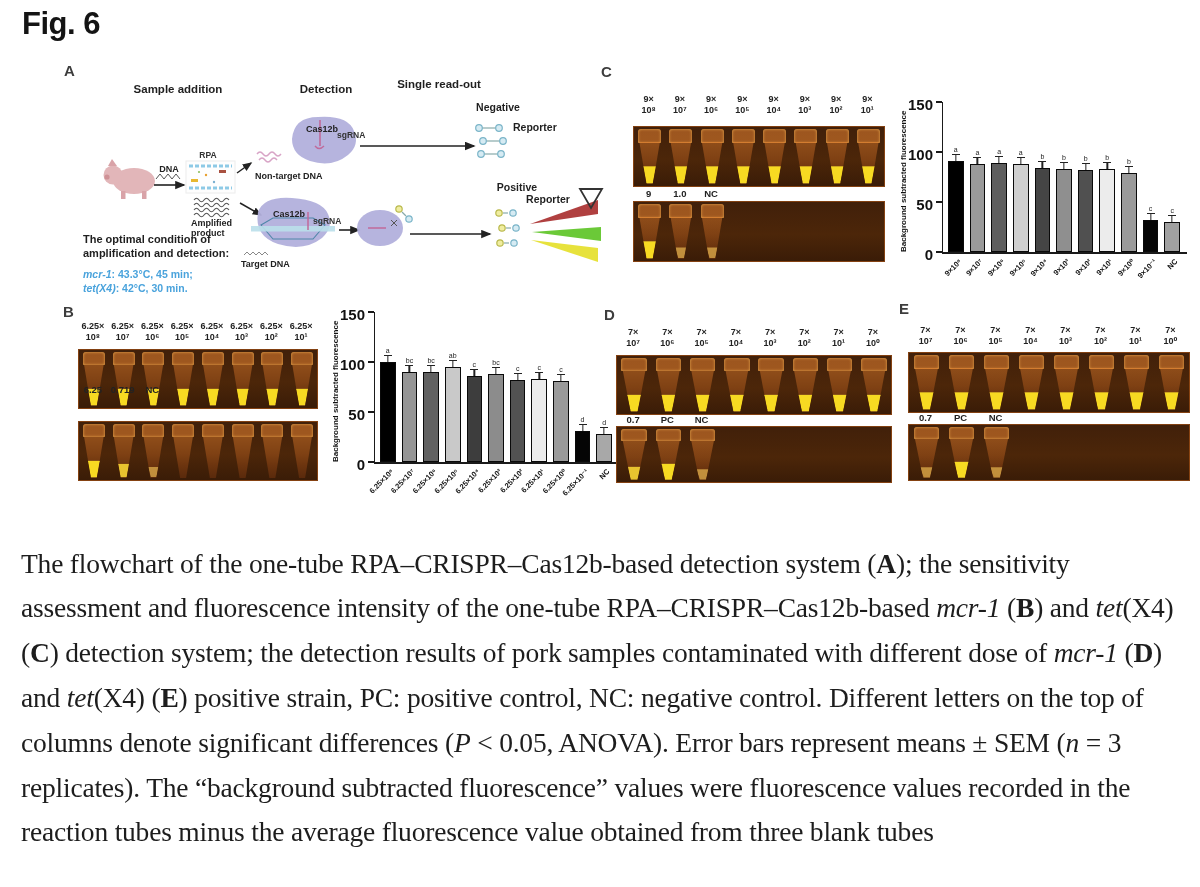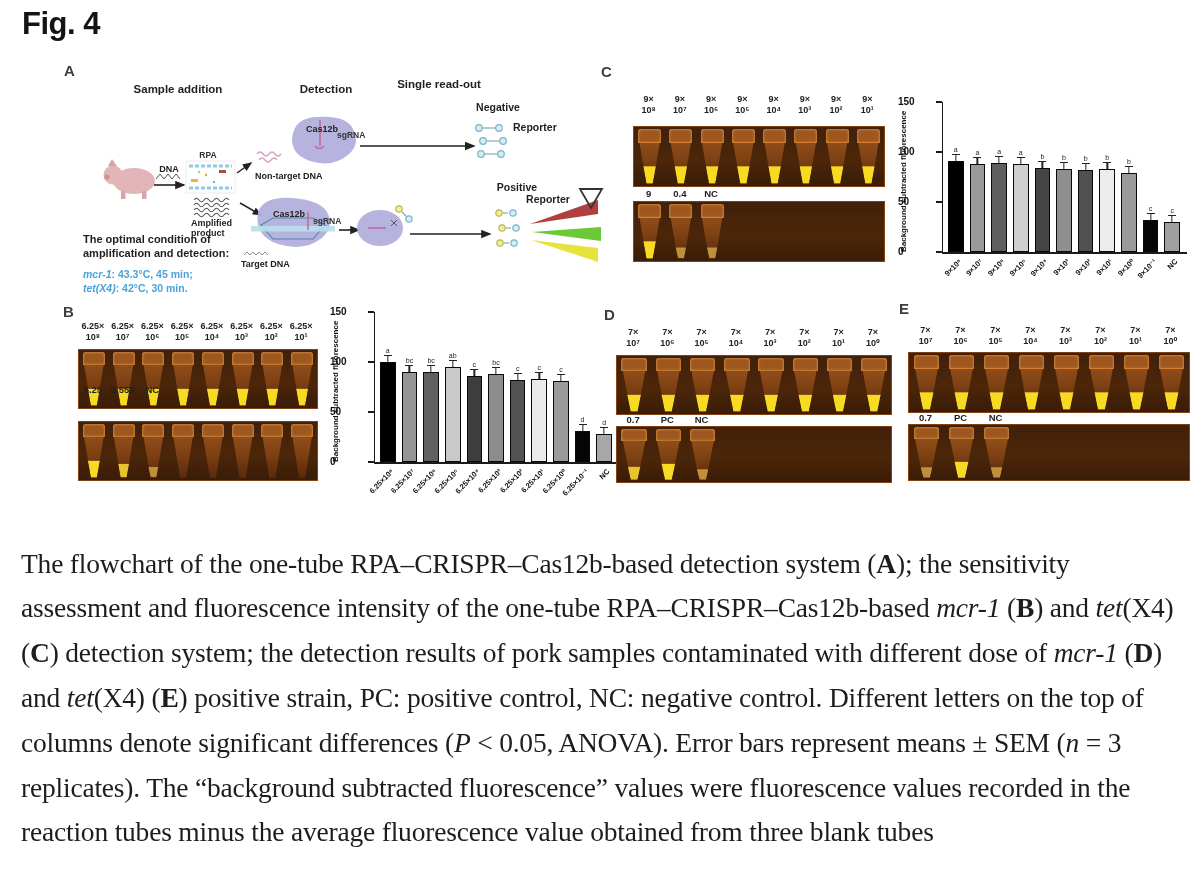--- a/index.html
+++ b/index.html
@@ -25,40 +25,40 @@
   .tube{position:absolute;top:4%;bottom:3%}
   .cap{position:relative;height:24%;margin:0 5%;background:rgba(248,140,52,.5);border-radius:3px 3px 1px 1px;box-shadow:inset 0 0 3px rgba(255,190,90,.85)}
   .cone{position:absolute;left:0;right:0;top:23%;bottom:0;background:linear-gradient(180deg,rgba(244,136,48,.42),rgba(200,95,30,.30) 70%,rgba(180,80,25,.25));clip-path:polygon(10% 0,90% 0,62% 100%,38% 100%)}
   .liq{position:absolute;left:0;right:0;bottom:2%}
   .liq-bright{height:40%;background:#f7da22;box-shadow:0 0 12px 4px rgba(252,228,60,.85);clip-path:polygon(24% 0,76% 0,62% 100%,38% 100%)}
   .liq-medium{height:33%;background:#e9c32f;box-shadow:0 0 8px 2px rgba(240,200,60,.5);clip-path:polygon(26% 0,74% 0,62% 100%,38% 100%)}
   .liq-low{height:26%;background:rgba(216,168,72,.8);clip-path:polygon(28% 0,72% 0,62% 100%,40% 100%)}
   
   .chart{position:absolute}
   .plot{position:absolute;border-left:1.6px solid #1a1a1a;border-bottom:2.2px solid #1a1a1a;box-sizing:content-box}
-  .ytick{position:absolute;text-align:left;font-size:10px;font-weight:bold;color:#111}
+  .ytick{position:absolute;text-align:right;font-size:15px;font-weight:bold;color:#111}
   .ytickmark{position:absolute;height:1.6px;background:#1a1a1a}
   .ylab{position:absolute;font-size:8px;font-weight:bold;color:#111;white-space:nowrap;transform-origin:0 100%;transform:rotate(-90deg)}
   .barwrap{position:absolute;display:flex;flex-direction:column;align-items:center;justify-content:flex-end}
   .blet{font-size:7px;color:#222;line-height:1;margin-bottom:1px}
   .berr{position:relative;width:8px;height:6px;border-top:1.3px solid #222}
   .berr::after{content:"";position:absolute;left:50%;top:0;transform:translateX(-50%);width:1.3px;height:6px;background:#222}
   .bar{width:100%;border:1.3px solid #0a0a0a;box-sizing:border-box}
   .xlab{position:absolute;font-size:7.5px;font-weight:bold;color:#111;text-align:right;transform:rotate(-46deg);transform-origin:100% 0;white-space:nowrap}
   
   .caption{position:absolute;left:21px;top:514px;width:1160px;font-family:"Liberation Serif","DejaVu Serif",serif;font-size:27.5px;line-height:1.63;color:#1d1d1d;letter-spacing:-0.2px}
   .cap-b{font-weight:bold}
   .cap-i{font-style:italic}
 </style>
 </head>
 <body>
 
 <div id="page">
 
-  <div class="fig-title">Fig. 4</div>
+  <div class="fig-title">Fig. 6</div>
 
   <div class="ptag" style="left:64px;top:62px">A</div>
   <div class="ptag" style="left:63px;top:303px">B</div>
   <div class="ptag" style="left:601px;top:63px">C</div>
   <div class="ptag" style="left:604px;top:306px">D</div>
   <div class="ptag" style="left:899px;top:300px">E</div>
 
   <svg style="position:absolute;left:58px;top:62px" width="548" height="248" viewBox="0 0 548 248">
     <defs>
       <marker id="ah" markerWidth="8" markerHeight="8" refX="5.5" refY="2.6" orient="auto">
@@ -263,21 +263,21 @@
       </div>
       <div class="tube" style="left: 88.6%; width: 10.3%;">
         <div class="cap"></div>
         <div class="cone">
           <div class="liq liq-bright"></div>
         </div>
       </div>
     </div>
   <div class="tlrow blabels" style="left:78px;top:384px;width:238px">
       <div class="tl">6.25</div>
-      <div class="tl">0.559</div>
+      <div class="tl">0.719</div>
       <div class="tl">NC</div>
     </div>
   <div class="strip" style="left:78px;top:421px;width:238px;height:58px">
       <div class="tube" style="left: 1.1%; width: 10.3%;">
         <div class="cap"></div>
         <div class="cone">
           <div class="liq liq-bright"></div>
         </div>
       </div>
       <div class="tube" style="left: 13.6%; width: 10.3%;">
@@ -471,21 +471,21 @@
       </div>
       <div class="tube" style="left: 88.6%; width: 10.3%;">
         <div class="cap"></div>
         <div class="cone">
           <div class="liq liq-bright"></div>
         </div>
       </div>
     </div>
   <div class="tlrow blabels" style="left:633px;top:188px;width:250px">
       <div class="tl">9</div>
-      <div class="tl">0.4</div>
+      <div class="tl">1.0</div>
       <div class="tl">NC</div>
     </div>
   <div class="strip" style="left:633px;top:201px;width:250px;height:59px">
       <div class="tube" style="left: 1.1%; width: 10.3%;">
         <div class="cap"></div>
         <div class="cone">
           <div class="liq liq-bright"></div>
         </div>
       </div>
       <div class="tube" style="left: 13.6%; width: 10.3%;">

